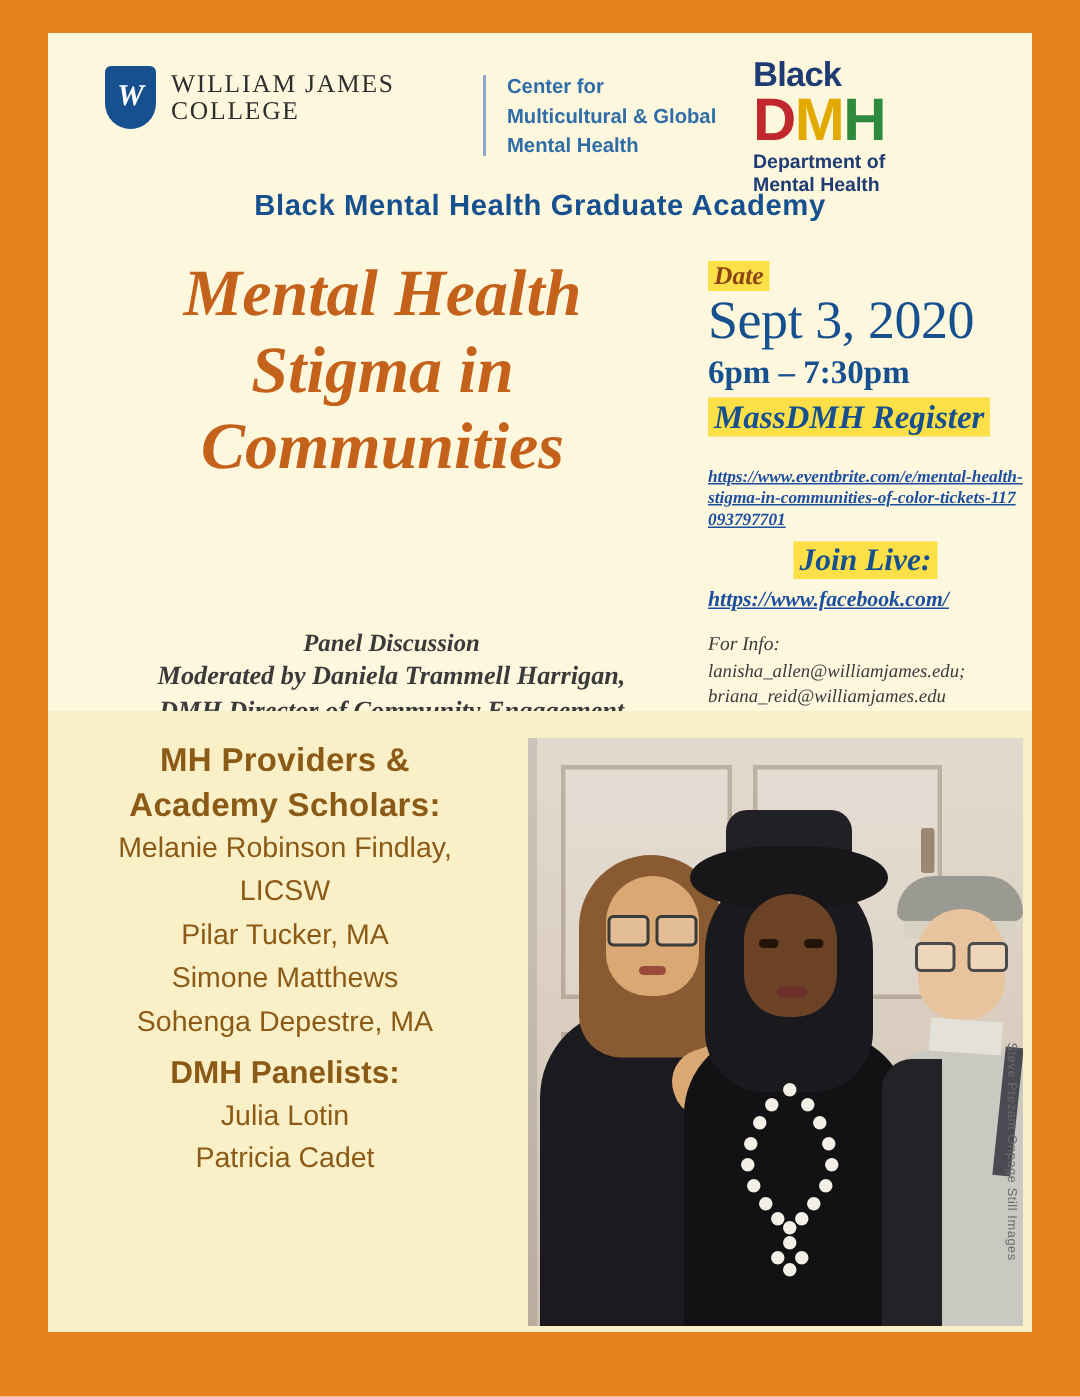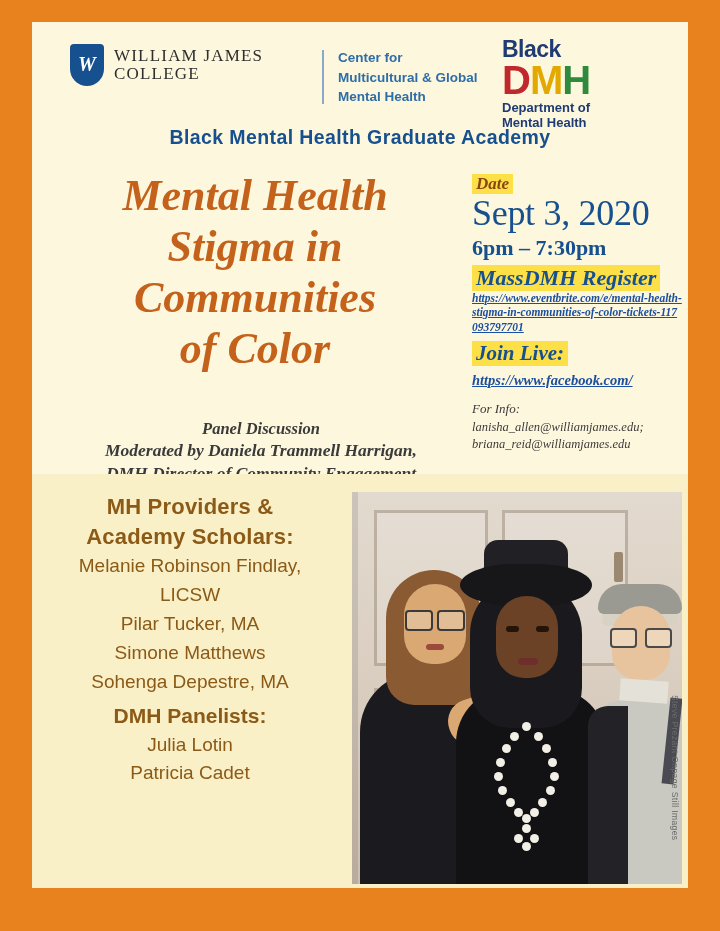--- a/index.html
+++ b/index.html
@@ -223,25 +223,26 @@
     font-size: 22px;
   }
   .info-link {
     color: #1C4FA0;
     font-family: "Liberation Serif", serif;
     font-style: italic;
     font-weight: bold;
     font-size: 11.5px;
     line-height: 1.25;
     text-decoration: underline;
-    margin-top: 0;
+    margin-top: 20px;
     word-break: break-all;
   }
   .info-join {
     margin-top: 7px;
+    text-align: center;
   }
   .info-join span {
     color: #17508F;
     font-family: "Liberation Serif", serif;
     font-style: italic;
     font-weight: bold;
     font-size: 21px;
   }
   .info-fb {
     color: #1C4FA0;
@@ -543,21 +544,20 @@
         </div>
       </div>
     </div>
 
     <div class="academy-title">Black Mental Health Graduate Academy</div>
 
     <div class="main-title">
       <div>Mental Health</div>
       <div>Stigma in</div>
       <div>Communities</div>
-      <div>of Color</div>
     </div>
 
     <div class="panel-sub">
       <div class="line1">Panel Discussion</div>
       <div>Moderated by Daniela Trammell Harrigan,</div>
       <div>DMH Director of Community Engagement</div>
     </div>
 
     <div class="info-col">
       <div class="info-date-label"><span class="hl">Date</span></div>

